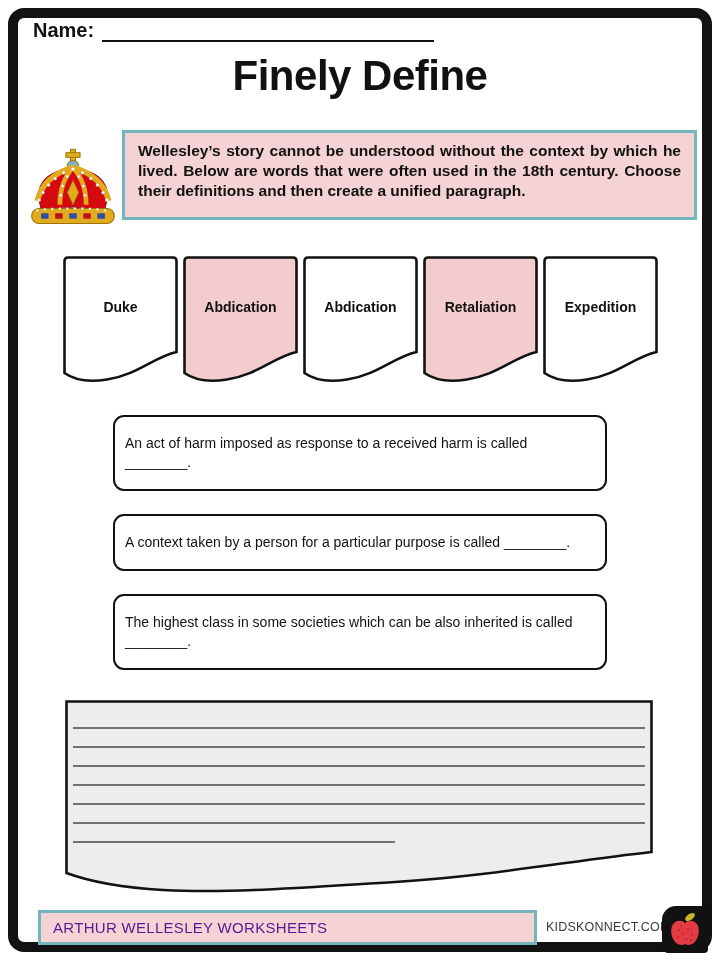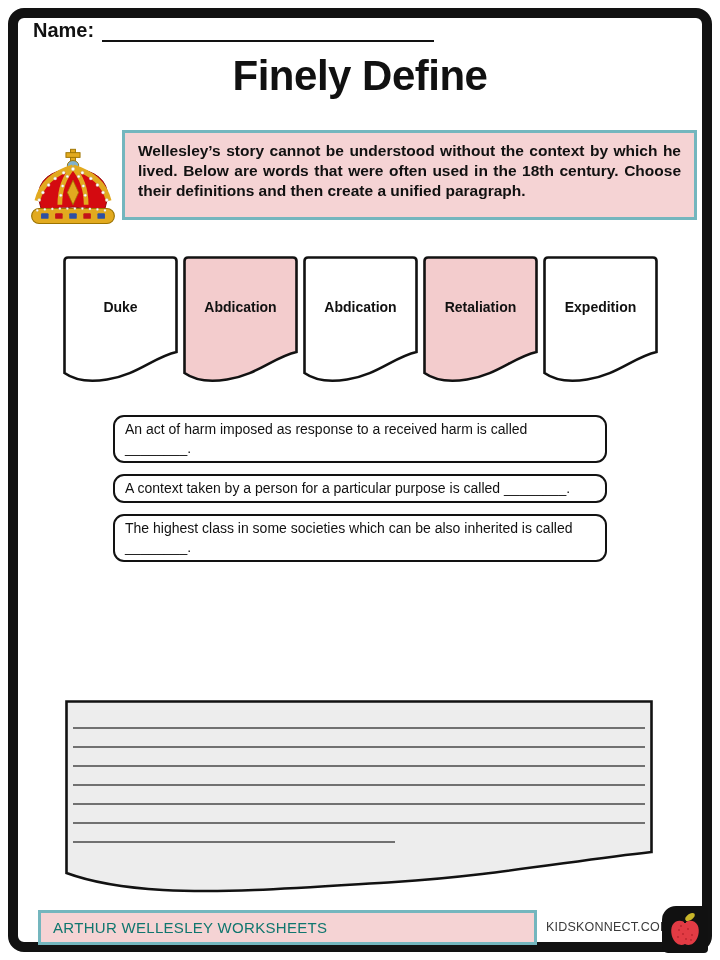--- a/index.html
+++ b/index.html
@@ -46,31 +46,31 @@
   .card.pink path{fill:var(--pink-card);}
   .card-label{
     position:absolute;left:0;right:0;top:43px;text-align:center;
     font-size:14px;font-weight:bold;
   }
   
   .defs{position:absolute;left:113px;top:415px;width:494px;z-index:2;}
   .def-box{
     box-sizing:border-box;width:100%;background:#fff;
     border:2.2px solid var(--ink);border-radius:11px;
-    padding:3px 10px;font-size:14px;line-height:19px;margin-bottom:11px;
+    padding:17px 10px;font-size:14px;line-height:19px;margin-bottom:23px;
   }
   
   .writing{position:absolute;left:65px;top:700px;width:588px;height:196px;z-index:2;}
   .writing path{fill:#ededed;stroke:var(--ink);stroke-width:2.6;}
   .writing line{stroke:#474747;stroke-width:1.6;}
   
   .footer-bar{
     position:absolute;left:38px;top:910px;width:499px;height:35px;box-sizing:border-box;
     background:var(--pink);border:3px solid var(--teal);
-    font-size:15px;color:#0f766e;line-height:29px;padding-left:12px;
+    font-size:15px;color:#4c1d95;line-height:29px;padding-left:12px;
     letter-spacing:0.3px;z-index:3;
   }
   .site-text{
     position:absolute;left:546px;top:910px;height:35px;line-height:35px;
     font-size:12.5px;color:#3a3a3a;letter-spacing:0.2px;z-index:3;
   }
   .apple-box{
     position:absolute;left:662px;top:906px;width:46px;height:47px;
     background:#111;border-radius:14px 4px 4px 6px;z-index:4;
   }

